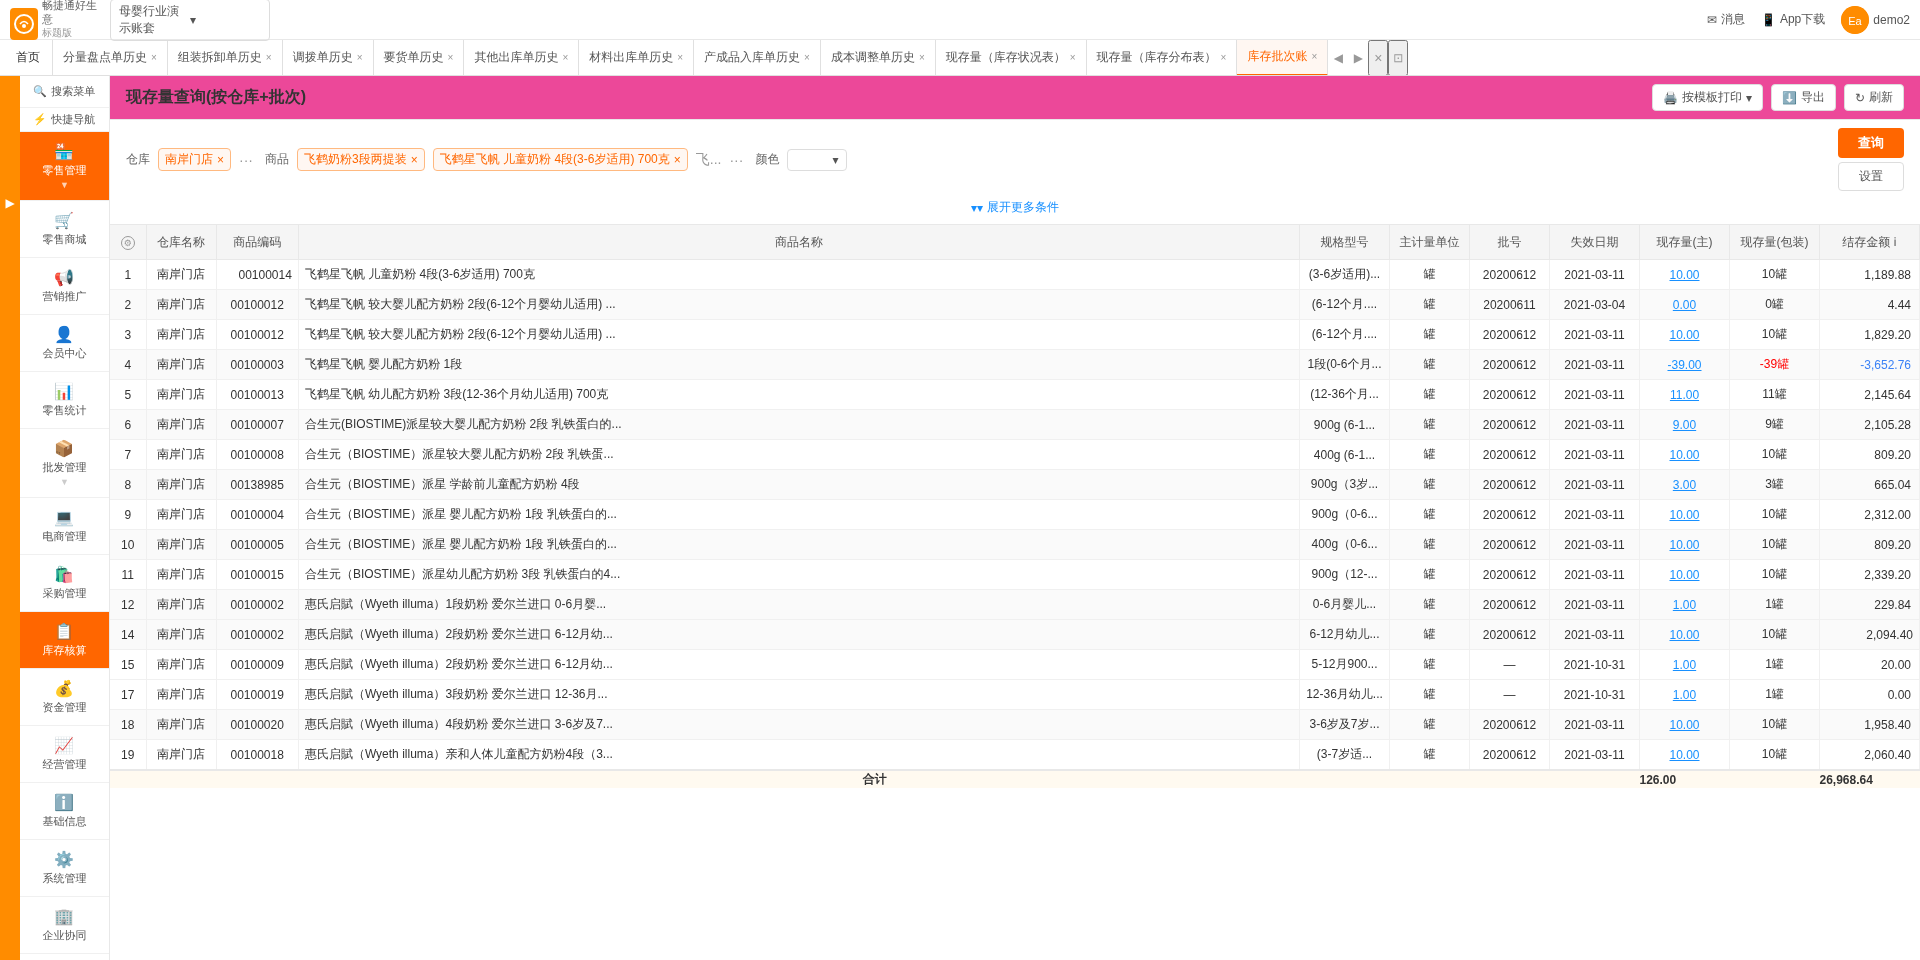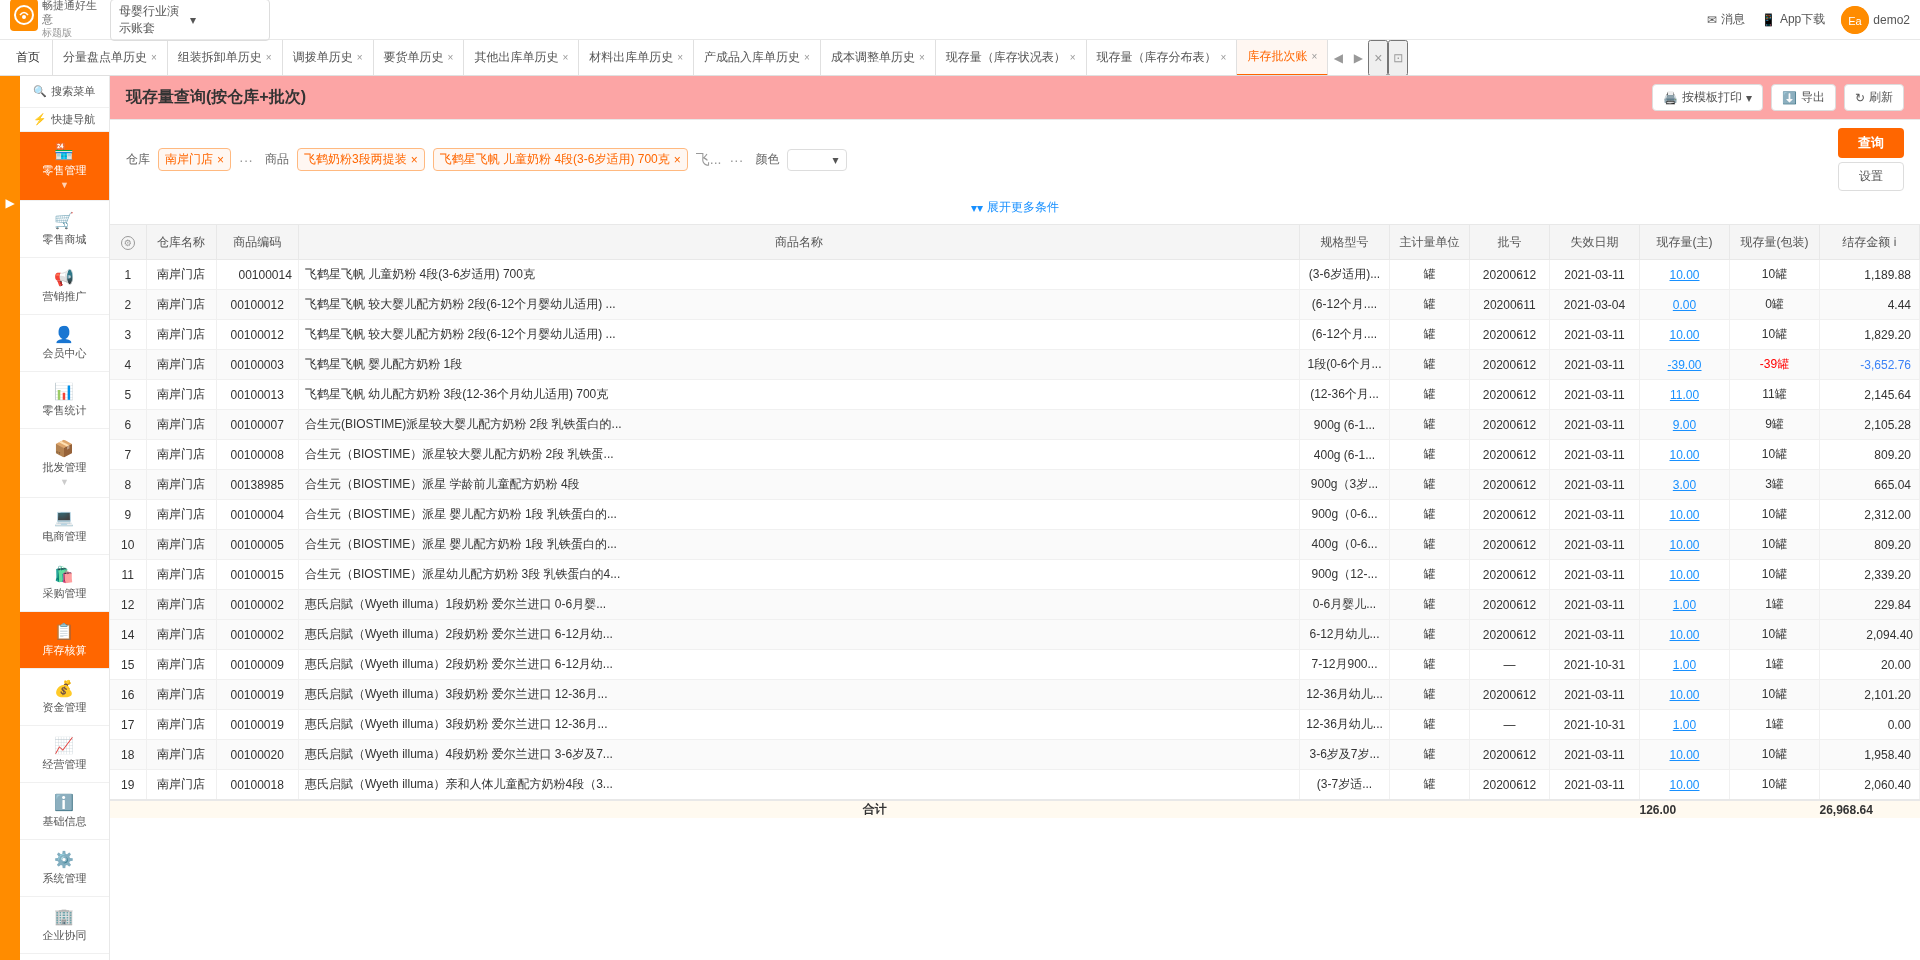--- a/index.html
+++ b/index.html
@@ -10,21 +10,21 @@
       height: 40px;
       background: #fff;
       border-bottom: 1px solid #e8e8e8;
       display: flex;
       align-items: center;
       padding: 0 10px;
       position: relative;
     }
     .logo-area {
       display: flex;
-      align-items: flex-start;
+      align-items: flex-end;
       width: 90px;
       min-width: 90px;
     }
     .logo-icon {
       width: 32px;
       height: 32px;
       background: #ff8c00;
       border-radius: 4px;
       display: flex;
       align-items: center;
@@ -221,21 +221,21 @@
     .content-area {
       flex: 1;
       display: flex;
       flex-direction: column;
       overflow: hidden;
       background: #f5f5f5;
     }
 
     
     .page-header {
-      background: #fca5a5;
+      background: #ec4899;
       padding: 8px 16px;
       display: flex;
       align-items: center;
       justify-content: space-between;
       border-bottom: 1px solid #e8e8e8;
     }
     .page-title {
       font-size: 16px;
       font-weight: bold;
       color: #333;
@@ -883,40 +883,27 @@
     <td style="text-align:center;">2021-03-11</td>
     <td style="text-align:center;  color:#1890ff; text-decoration:underline; cursor:pointer;">10.00</td>
     <td style="text-align:center; ">10罐</td>
     <td style="text-align:right; ">2,094.40</td>
   </tr>
             <tr style="background: rgb(255, 255, 255);">
     <td style="text-align:center;">15</td>
     <td style="text-align:center;">南岸门店</td>
     <td style="text-align:center;">00100009</td>
     <td class="td-product-name" style="max-width:220px; overflow:hidden; text-overflow:ellipsis; white-space:nowrap; text-align:left; padding-left:6px;" title="惠氏启賦（Wyeth illuma）2段奶粉 爱尔兰进口 6-12月幼...">惠氏启賦（Wyeth illuma）2段奶粉 爱尔兰进口 6-12月幼...</td>
-    <td style="text-align:center; max-width:90px; overflow:hidden; text-overflow:ellipsis;">7-12月900...</td>
+    <td style="text-align:center; max-width:90px; overflow:hidden; text-overflow:ellipsis;">5-12月900...</td>
     <td style="text-align:center;">罐</td>
     <td style="text-align:center;">—</td>
     <td style="text-align:center;">2021-10-31</td>
     <td style="text-align:center;  color:#1890ff; text-decoration:underline; cursor:pointer;">1.00</td>
     <td style="text-align:center; ">1罐</td>
     <td style="text-align:right; padding-right:8px; ">20.00</td>
-  </tr>
-            <tr style="background: rgb(250, 250, 250);">
-    <td style="text-align:center;">16</td>
-    <td style="text-align:center;">南岸门店</td>
-    <td style="text-align:center;">00100019</td>
-    <td class="td-product-name" style="max-width:220px; overflow:hidden; text-overflow:ellipsis; white-space:nowrap; text-align:left; padding-left:6px;" title="惠氏启賦（Wyeth illuma）3段奶粉 爱尔兰进口 12-36月...">惠氏启賦（Wyeth illuma）3段奶粉 爱尔兰进口 12-36月...</td>
-    <td style="text-align:center; max-width:90px; overflow:hidden; text-overflow:ellipsis;">12-36月幼儿...</td>
-    <td style="text-align:center;">罐</td>
-    <td style="text-align:center;">20200612</td>
-    <td style="text-align:center;">2021-03-11</td>
-    <td style="text-align:center;  color:#1890ff; text-decoration:underline; cursor:pointer;">10.00</td>
-    <td style="text-align:center; ">10罐</td>
-    <td style="text-align:right; padding-right:8px; ">2,101.20</td>
   </tr>
             <tr style="background: rgb(255, 255, 255);">
     <td style="text-align:center;">17</td>
     <td style="text-align:center;">南岸门店</td>
     <td style="text-align:center;">00100019</td>
     <td class="td-product-name" style="max-width:220px; overflow:hidden; text-overflow:ellipsis; white-space:nowrap; text-align:left; padding-left:6px;" title="惠氏启賦（Wyeth illuma）3段奶粉 爱尔兰进口 12-36月...">惠氏启賦（Wyeth illuma）3段奶粉 爱尔兰进口 12-36月...</td>
     <td style="text-align:center; max-width:90px; overflow:hidden; text-overflow:ellipsis;">12-36月幼儿...</td>
     <td style="text-align:center;">罐</td>
     <td style="text-align:center;">—</td>
     <td style="text-align:center;">2021-10-31</td>

